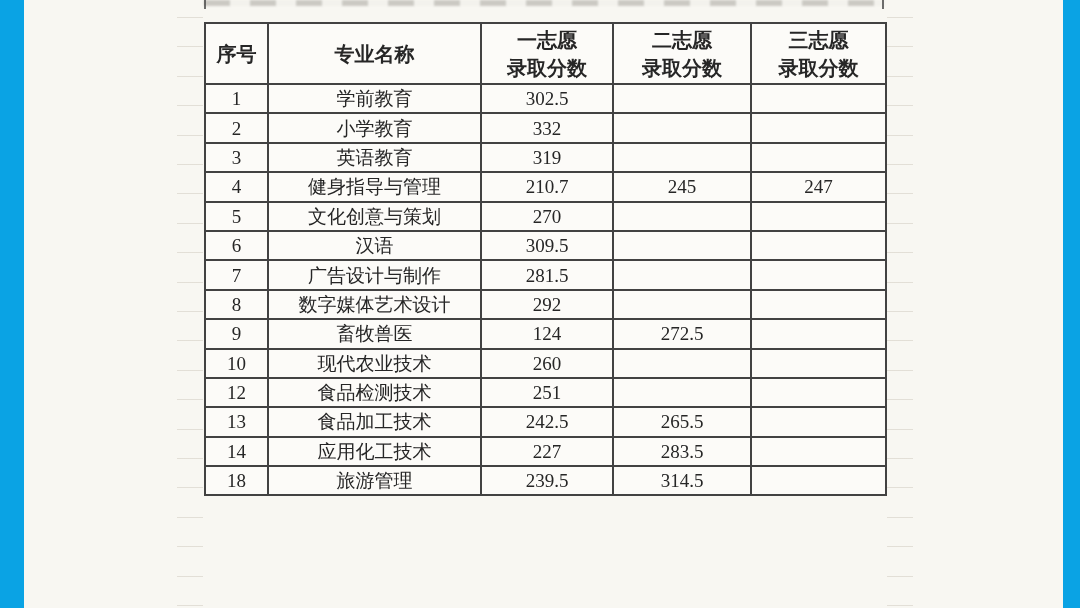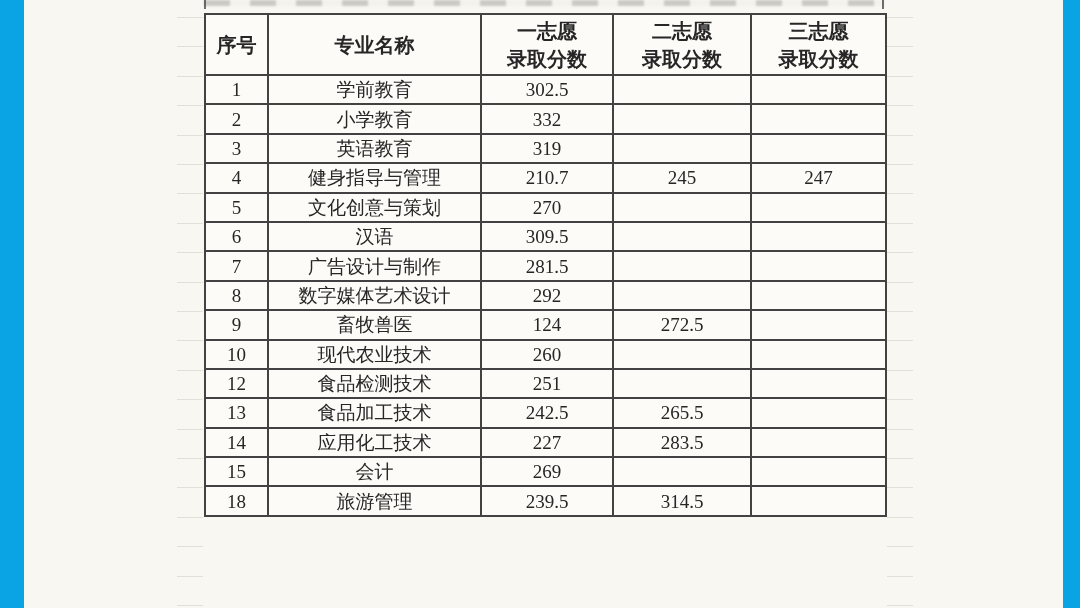--- a/index.html
+++ b/index.html
@@ -36,21 +36,21 @@
   
   .grid-stub {
     position:absolute; top:17px; height:590px; width:26px;
     background: repeating-linear-gradient(to bottom,
       #ddd9d0 0 1px, transparent 1px 29.4px);
     opacity:.8;
   }
   .grid-stub.left  { left:177px; }
   .grid-stub.right { left:887px; }
 
-  .table-wrap { position:absolute; left:204px; top:13px; }
+  .table-wrap { position:absolute; left:204px; top:22px; }
   table {
     border-collapse:collapse;
     table-layout:fixed;
     background:#fcfbf8;
   }
   th, td {
     border:2px solid #424242;
     text-align:center;
     vertical-align:middle;
     padding:0;
@@ -189,27 +189,20 @@
           <td></td>
         </tr>
         <tr>
           <td>14</td>
           <td>应用化工技术</td>
           <td>227</td>
           <td>283.5</td>
           <td></td>
         </tr>
         <tr>
-          <td>15</td>
-          <td>会计</td>
-          <td>269</td>
-          <td></td>
-          <td></td>
-        </tr>
-        <tr>
           <td>18</td>
           <td>旅游管理</td>
           <td>239.5</td>
           <td>314.5</td>
           <td></td>
         </tr>
       </tbody>
   </table>
 </div>
 

